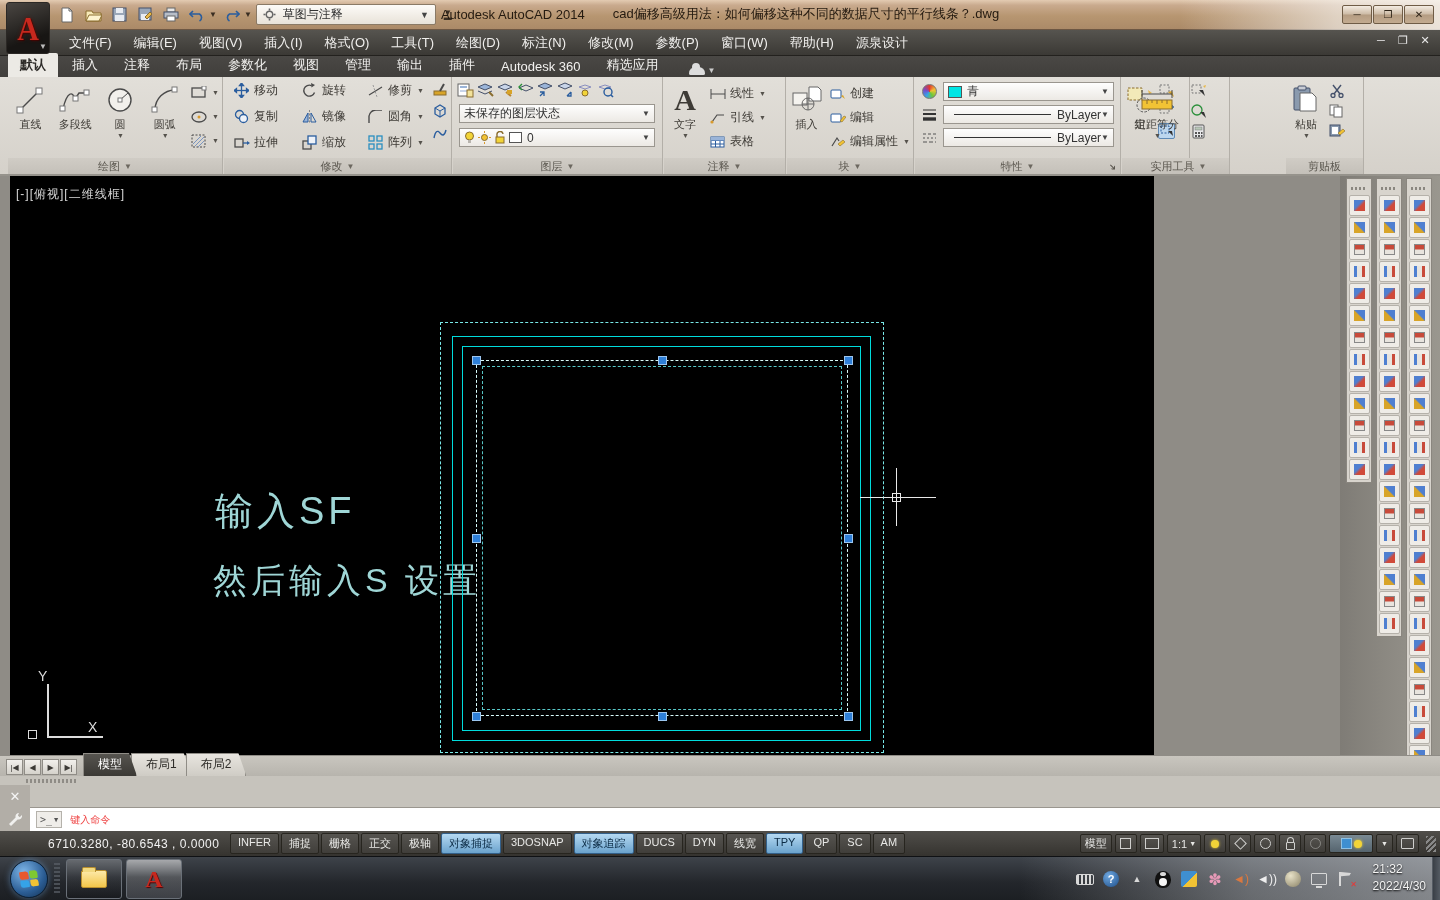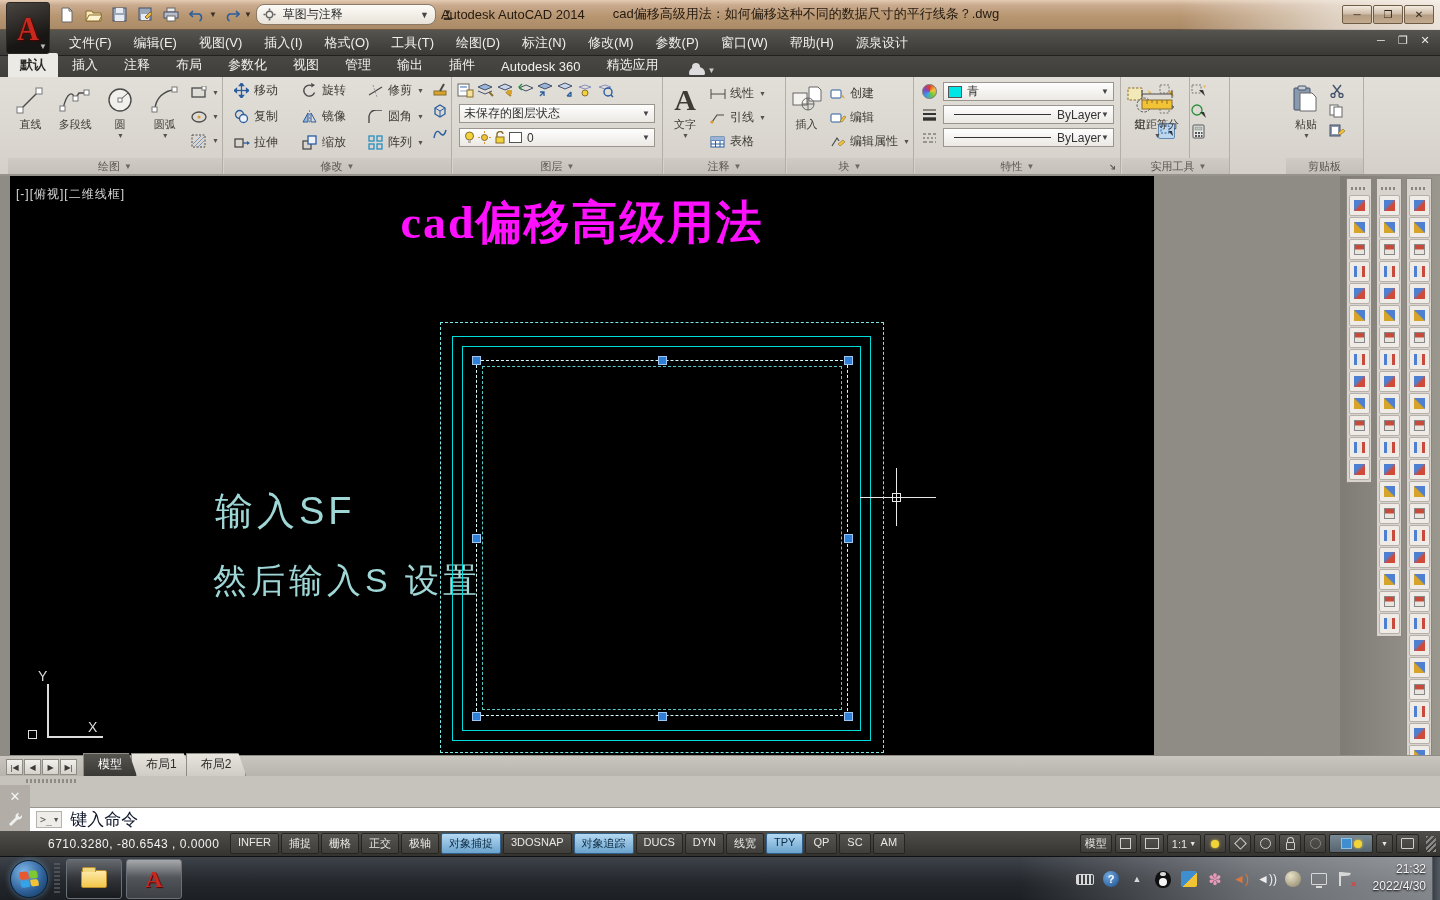--- a/index.html
+++ b/index.html
@@ -18,21 +18,21 @@
     background:linear-gradient(#5a5document 0,#000 0);
     background:linear-gradient(160deg,#4a4642,#181614 70%);
     border:1px solid #2b2825; border-radius:3px; display:flex; align-items:center; justify-content:center; }
   .acad-a { color:#c8281e; font-size:30px; font-weight:bold; font-family:"Liberation Serif","DejaVu Serif",serif;
     text-shadow:0 0 3px #601008, 1px 1px 1px #300; transform:scaleY(1.15); }
   .logo-caret { position:absolute; right:2px; bottom:2px; color:#bbb; font-size:8px; }
   .qat { position:absolute; left:56px; top:4px; display:flex; align-items:center; gap:4px; }
   .qbtn { width:22px; height:20px; display:flex; align-items:center; justify-content:center; border-radius:2px; }
   .qcaret { color:#3a2e22; font-size:8px; margin-left:-3px; }
   .ws-combo { display:flex; align-items:center; gap:5px; height:21px; padding:0 6px;
-    background:linear-gradient(#fdfbf8,#e8e2d8); border:1px solid #8a7a66; border-radius:8px; min-width:180px; color:#333; }
+    background:linear-gradient(#fdfbf8,#e8e2d8); border:1px solid #8a7a66; border-radius:2px; min-width:180px; color:#333; }
   .ws-combo .gear { margin-right:2px; }
   .ws-caret { margin-left:auto; color:#444; font-size:9px; }
   .qat-custom { display:flex; flex-direction:column; align-items:center; justify-content:center; width:16px; height:20px; color:#3a2e22; font-size:8px; line-height:5px; }
   .title-text { position:absolute; left:0; right:0; top:0; height:28px; display:flex; align-items:center; justify-content:center; gap:28px;
     color:#241a10; font-size:13px; pointer-events:none; }
   .win-controls { position:absolute; right:6px; top:5px; display:flex; gap:1px; z-index:5; }
   .wbtn { width:30px; height:19px; background:linear-gradient(#f4ece2,#cdbba6 48%,#b49c82 52%,#c3ab90);
     border:1px solid #6f5c46; border-radius:2px; display:flex; align-items:center; justify-content:center;
     color:#2e2418; font-size:10px; line-height:1; }
 
@@ -147,21 +147,21 @@
     background:repeating-linear-gradient(90deg,#8f8c86 0 2px,transparent 2px 4px); }
   .cmd-gutter { position:absolute; left:0; top:9px; width:30px; height:46px; background:#b2aea7;
     display:flex; flex-direction:column; align-items:center; gap:8px; padding-top:4px; }
   .cmd-x { color:#f5f5f5; font-size:13px; }
   .cmd-history { position:absolute; left:30px; top:9px; right:0; height:22px; background:#d2cfc8; color:#1d1c1a;
     font-size:13px; display:flex; align-items:center; padding-left:8px; }
   .cmd-inputrow { position:absolute; left:30px; top:31px; right:0; height:24px; background:#fff; border-top:1px solid #9a968f;
     display:flex; align-items:center; gap:8px; padding-left:6px; }
   .cmd-prompt { display:flex; align-items:center; gap:2px; border:1px solid #b5b2ab; background:#efede9; height:17px; padding:0 3px;
     font-family:"DejaVu Sans Mono",monospace; font-size:10px; color:#555; }
-  .cmd-placeholder { color:#0f172a; font-size:17px; }
+  .cmd-placeholder { color:#ef4444; font-size:10px; }
 
   
   .statusbar { position:absolute; left:0; top:831px; width:1440px; height:25px;
     background:linear-gradient(#504e4a,#35332f); display:flex; align-items:center; color:#eee; }
   .coords { margin-left:48px; font-size:12px; color:#f2f2f2; letter-spacing:.5px; width:178px; }
   .stoggles { display:flex; gap:2px; margin-left:4px; }
   .stog { padding:2px 7px; font-size:11px; background:linear-gradient(#565450,#403e3a); border:1px solid #27251f;
     border-radius:2px; color:#e8e8e6; }
   .stog.on { background:linear-gradient(#b5d9f2,#6ba3cd); color:#0b2b45; border-color:#33608a; }
   .sb-right { position:absolute; right:4px; top:0; height:25px; display:flex; align-items:center; gap:3px; }
@@ -205,21 +205,21 @@
   .qq-ico:before { content:""; position:absolute; left:4px; top:7px; width:8px; height:8px; background:#f5f5f5; border-radius:50%; }
   .qq-ico:after { content:""; position:absolute; left:5px; top:1px; width:6px; height:4px; background:#fff; border-radius:50%; opacity:.85; }
   .media-ico { width:16px; height:16px; background:linear-gradient(135deg,#3f8fd0 55%,#f2c334 55%); border-radius:2px; }
   .flower-ico { color:#e89ab8; font-size:16px; }
   .spk1 { color:#d87840; } .spk2 { color:#eee; }
   .net-ico { width:16px; height:12px; border:1.5px solid #d8d8d8; border-radius:1px; position:relative; }
   .net-ico:after { content:""; position:absolute; left:4px; bottom:-4px; width:6px; height:2px; background:#d8d8d8; }
   .flag-ico { position:relative; width:12px; height:14px; border-left:2px solid #d8d8d8; }
   .flag-ico:before { content:""; position:absolute; left:0; top:0; width:10px; height:7px; background:#d8d8d8; clip-path:polygon(0 0,100% 15%,85% 50%,0 60%); }
   .flag-ico:after { content:"✕"; position:absolute; right:-6px; bottom:-3px; color:#e33; font-size:8px; font-weight:bold; }
-  .clock { position:absolute; right:14px; top:4px; text-align:right; color:#f5f5f5; font-size:12px; line-height:17px; text-shadow:0 1px 2px #000;margin-left:16px; }
+  .clock { position:absolute; right:14px; top:4px; color:#f5f5f5; font-size:12px; line-height:17px; text-shadow:0 1px 2px #000;margin-left:16px; }
   .show-desktop { position:absolute; right:0; top:0; width:8px; height:44px; border-left:1px solid #555b63;
     background:linear-gradient(90deg,#3a3f46,#555b63); }
 </style>
 </head>
 <body>
 
 <div class="screen">
 
   <div class="titlebar">
     <div class="lightpatch"></div>
@@ -937,21 +937,20 @@
       </div>
       <div class="panel-title">
           <span>剪贴板</span>
         </div>
     </div>
   </div>
 
   <div class="workarea">
     <div class="canvas">
       <div class="vplabel">[-][俯视][二维线框]</div>
-      <div class="banner1">cad偏移高级用法</div>
       <div class="cadnote note2">然后输入S 设置</div>
       <div class="cadnote note1">输入SF</div>
 
       <div class="rect r-dash-outer" style="left:430px;top:146px;width:444px;height:431px"></div>
       <div class="rect r-solid" style="left:442px;top:160px;width:419px;height:405px"></div>
       <div class="rect r-solid" style="left:452px;top:170px;width:399px;height:385px"></div>
       <div class="rect r-dash-inner" style="left:466px;top:184px;width:372px;height:356px"></div>
       <div class="rect r-dash-inner2" style="left:472px;top:190px;width:360px;height:344px"></div>
 
       <div class="grip" style="left:462px;top:180px"></div>

